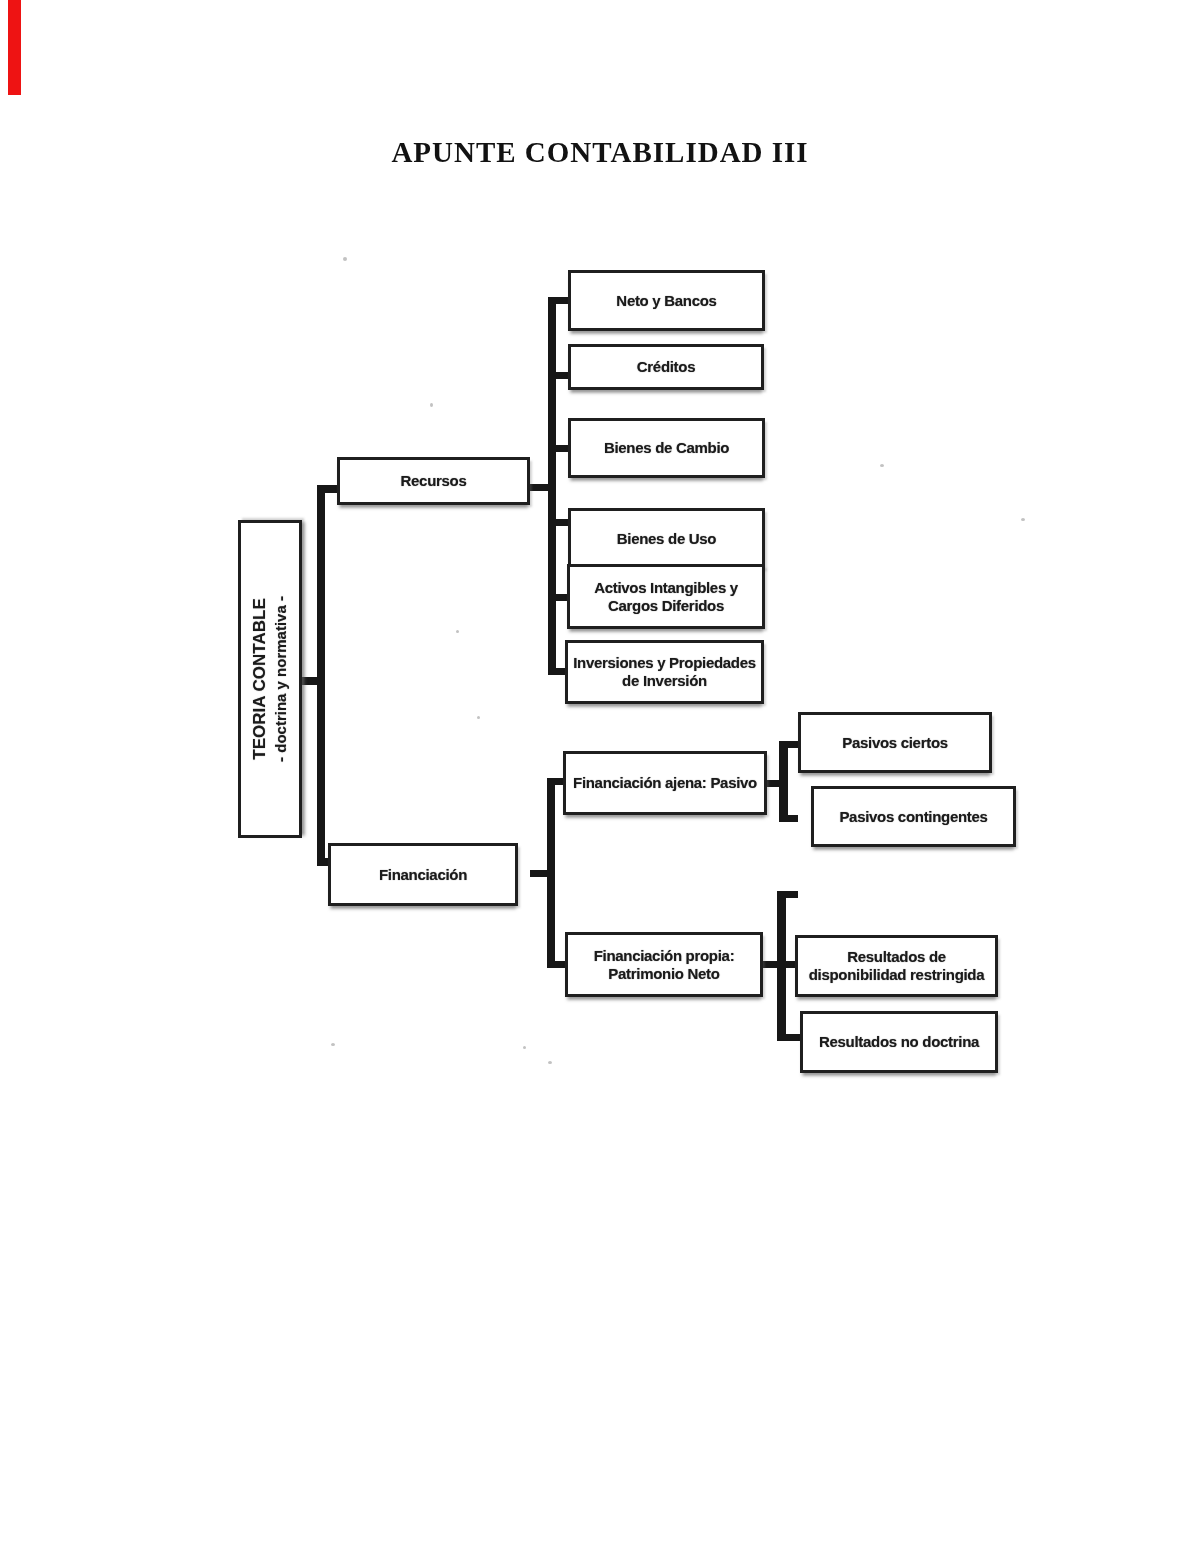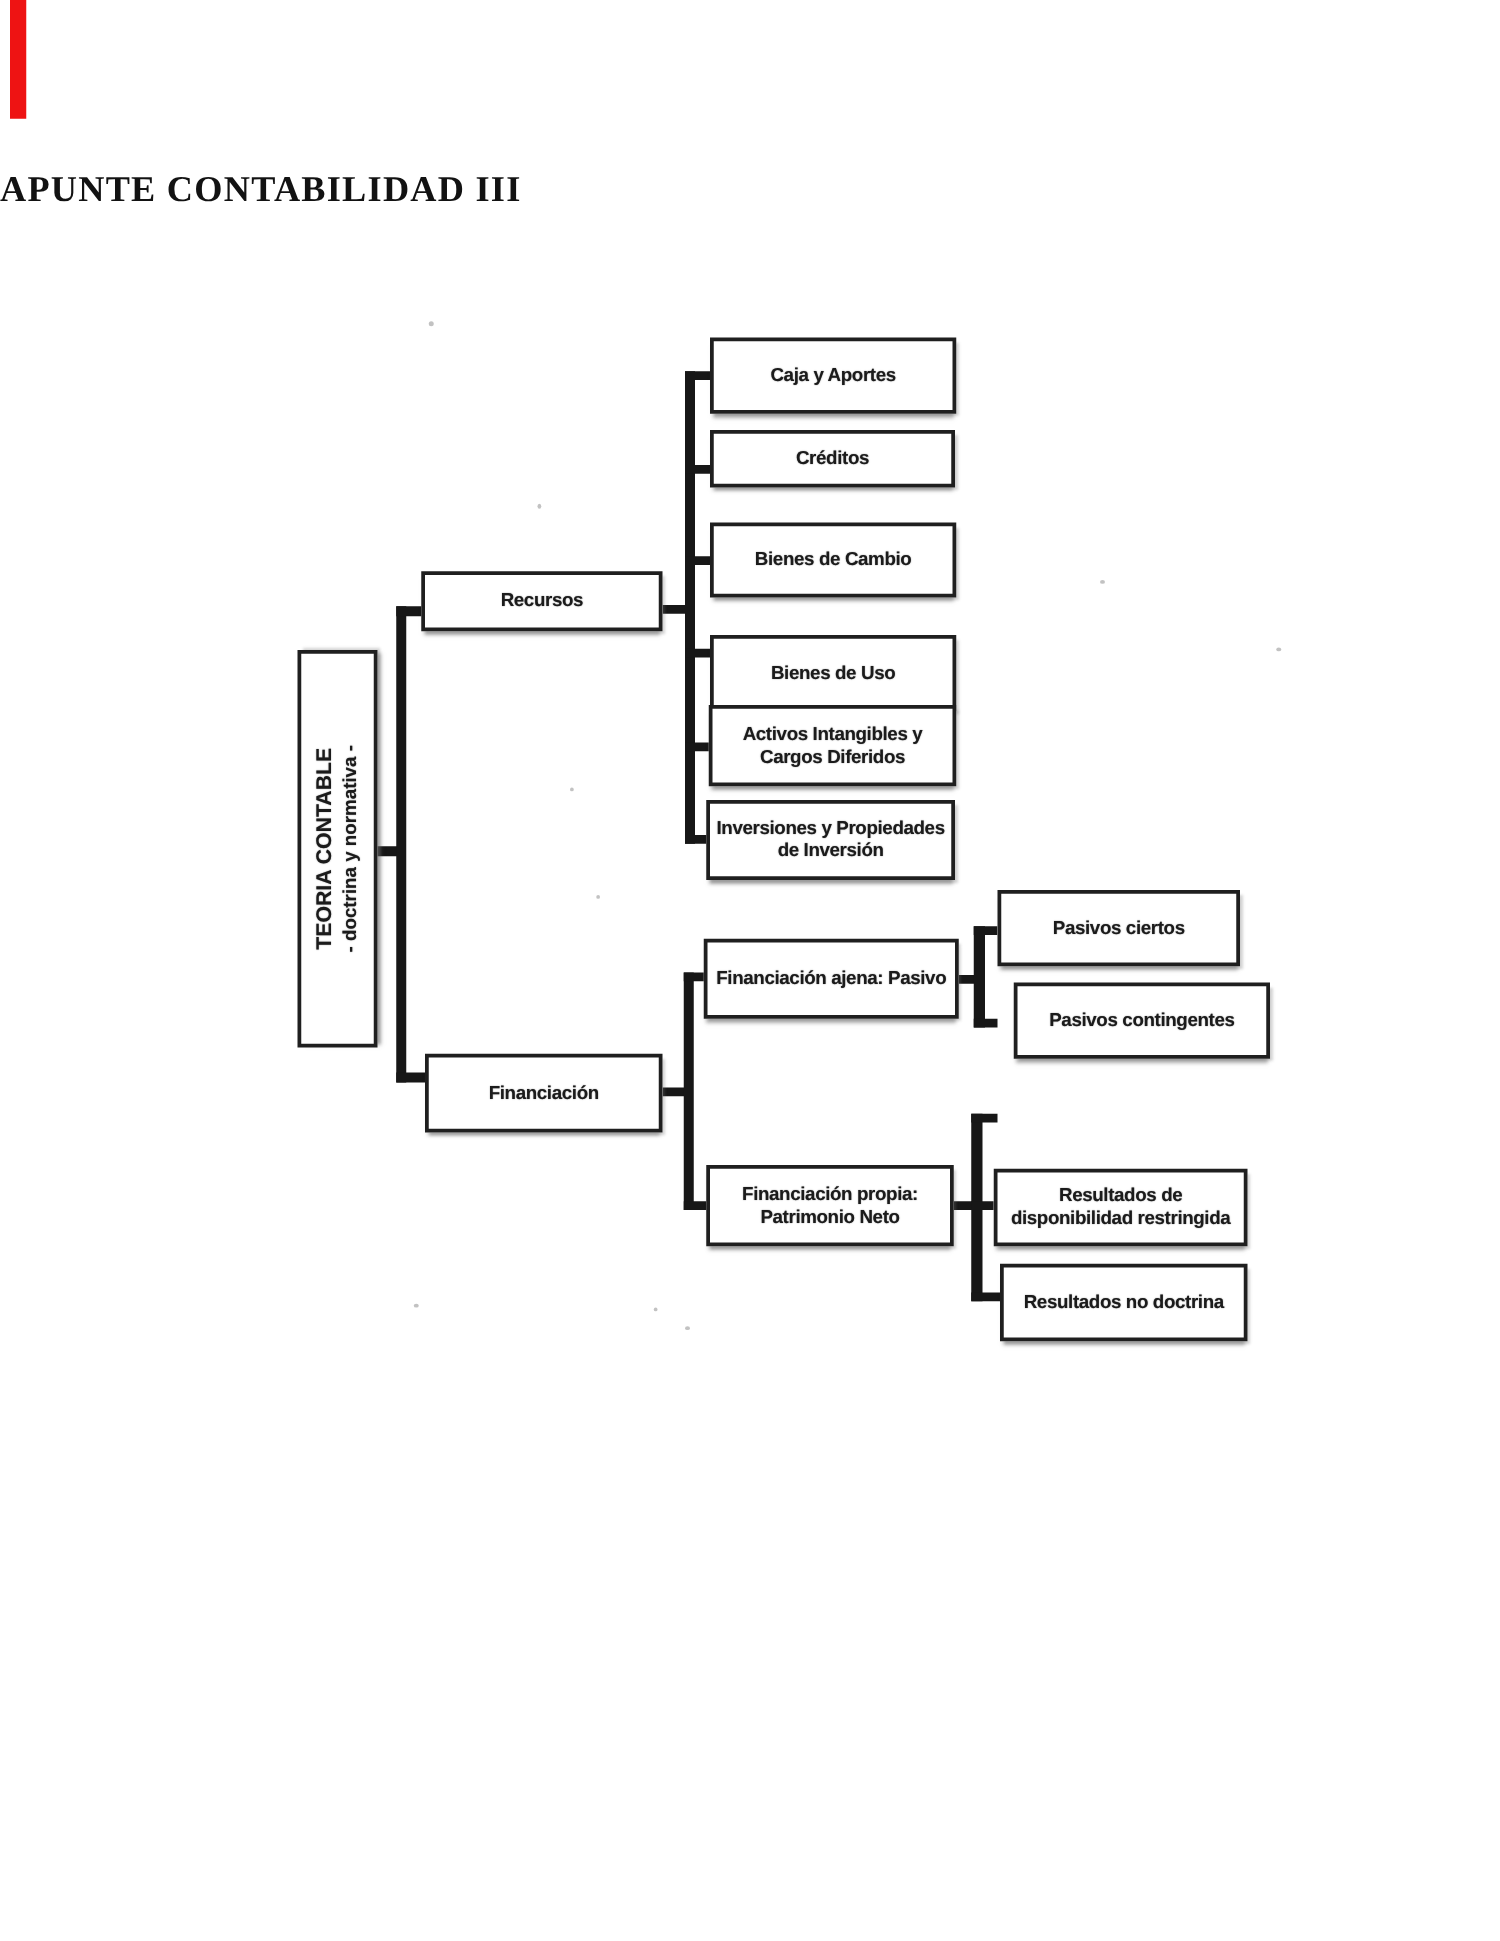--- a/index.html
+++ b/index.html
@@ -9,21 +9,21 @@
     background:#ffffff;
     overflow:hidden;
     font-family:"Liberation Sans", sans-serif;
   }
   #red-bar{
     position:absolute;left:8px;top:0;width:13px;height:95px;
     background:#ee1313;
   }
   #doc-title{
     position:absolute;left:0;right:0;top:136px;
-    text-align:left;
+    text-align:center;
     font-family:"Liberation Serif", serif;
     font-weight:bold;
     font-size:29px;
     letter-spacing:1px;
     color:#121212;
   }
   #diagram{
     position:absolute;left:0;top:0;width:1200px;height:1553px;
     filter:blur(0.3px);
   }
@@ -98,23 +98,23 @@
     <div class="line" style="left:777px;top:891px;width:21px;height:7px"></div>
     <div class="line" style="left:777px;top:961px;width:18px;height:7px"></div>
     <div class="line" style="left:777px;top:1034px;width:23px;height:7px"></div>
 
     <div class="box" id="root-box" style="left:111px;top:647px;width:318px;height:64px">
       <div class="root-title">TEORIA CONTABLE</div>
       <div class="root-sub">- doctrina y normativa -</div>
     </div>
 
     <div class="box" style="left:337px;top:457px;width:193px;height:48px">Recursos</div>
-    <div class="box" style="left:340px;top:843px;width:190px;height:63px">Financiación</div>
+    <div class="box" style="left:328px;top:843px;width:190px;height:63px">Financiación</div>
 
-    <div class="box" style="left:568px;top:270px;width:197px;height:61px">Caja y Aportes</div>
+    <div class="box" style="left:568px;top:270px;width:197px;height:61px">Neto y Bancos</div>
     <div class="box" style="left:568px;top:344px;width:196px;height:46px">Créditos</div>
     <div class="box" style="left:568px;top:418px;width:197px;height:60px">Bienes de Cambio</div>
     <div class="box" style="left:568px;top:508px;width:197px;height:61px">Bienes de Uso</div>
     <div class="box" style="left:567px;top:564px;width:198px;height:65px">Activos Intangibles y
 Cargos Diferidos</div>
     <div class="box" style="left:565px;top:640px;width:199px;height:64px">Inversiones y Propiedades
 de Inversión</div>
 
     <div class="box" style="left:563px;top:751px;width:204px;height:64px">Financiación ajena: Pasivo</div>
     <div class="box" style="left:565px;top:932px;width:198px;height:65px">Financiación propia:

